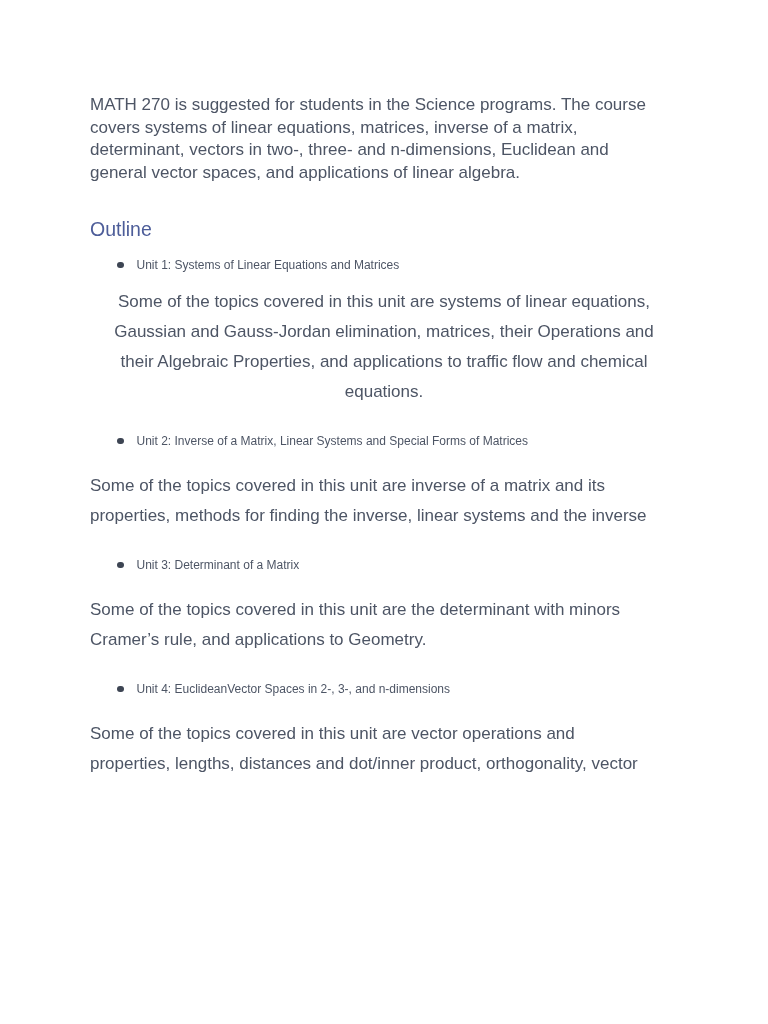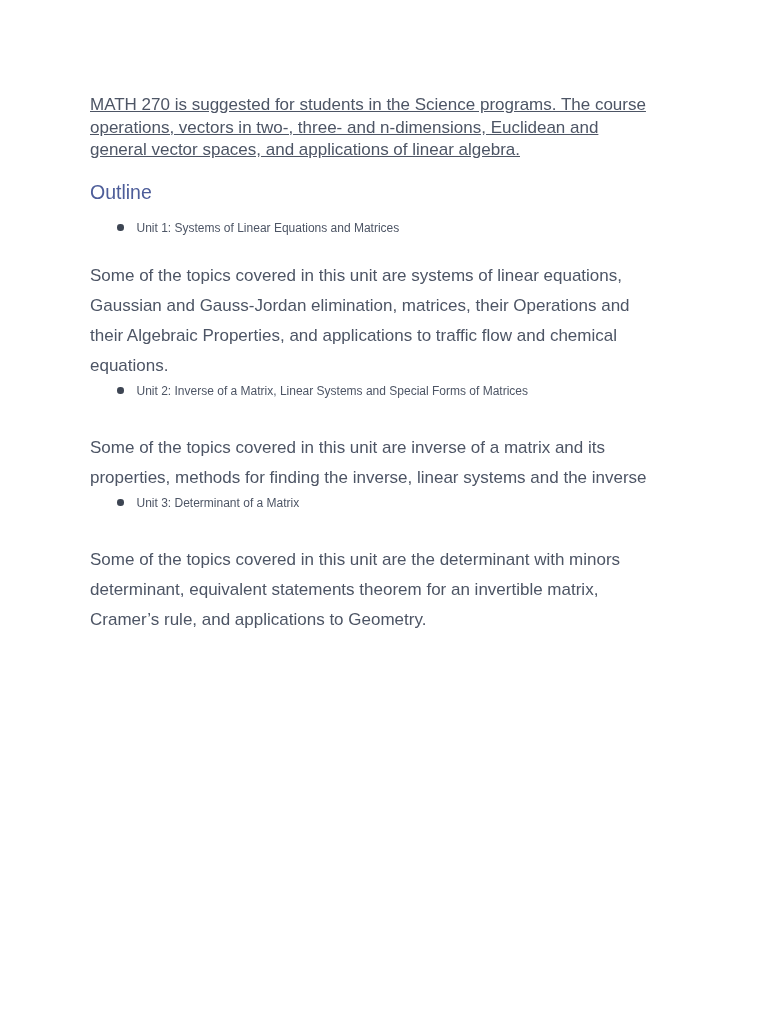--- a/index.html
+++ b/index.html
@@ -12,73 +12,73 @@
   }
   .page {
     width: 768px;
     height: 1024px;
     background: #ffffff;
     padding: 94px 90px 0 90px;
   }
   .intro {
     color: #4d5565;
     font-size: 17px;
-    text-decoration: underline;
   }
   .intro .line {
     display: block;
     line-height: 22.5px;
     white-space: nowrap;
   }
   .outline-heading {
-    margin-top: 18px;
+    margin-top: 33px;
     color: #4d5d99;
     font-size: 19.5px;
     font-weight: 400;
     line-height: 24px;
   }
   .unit-item {
     display: flex;
     align-items: center;
     padding-left: 27px;
     color: #4d5565;
     font-size: 12px;
     line-height: 20px;
     white-space: nowrap;
   }
   .unit-item.first { margin-top: 14px; }
-  .unit-item.later { }
+  .unit-item.later { margin-top: 24px; }
   .bullet-dot {
     width: 6.5px;
     height: 6.5px;
     border-radius: 50%;
     background: #3d4553;
     margin-right: 13px;
     flex: 0 0 auto;
   }
   .unit-desc {
     color: #4d5565;
     font-size: 17px;
   }
-  .unit-desc.first { margin-top: 23px; }
-  .unit-desc.later { margin-top: 32px; }
+  .unit-desc.first { margin-top: 12px; text-align: center; }
+  .unit-desc.later { margin-top: 20px; }
   .unit-desc .line {
     display: block;
     line-height: 30px;
     white-space: nowrap;
   }
 </style>
 </head>
 <body>
 
 <div class="page">
 
   <p class="intro">
     <span class="line">MATH 270 is suggested for students in the Science programs. The course</span>
-    <span class="line">operations, vectors in two-, three- and n-dimensions, Euclidean and</span>
+    <span class="line">covers systems of linear equations, matrices, inverse of a matrix,</span>
+    <span class="line">determinant, vectors in two-, three- and n-dimensions, Euclidean and</span>
     <span class="line">general vector spaces, and applications of linear algebra.</span>
   </p>
 
   <h2 class="outline-heading">Outline</h2>
 
   <div class="unit-item first">
     <span class="bullet-dot"></span>
     <span>Unit 1: Systems of Linear Equations and Matrices</span>
   </div>
 
@@ -99,19 +99,26 @@
     <span class="line">properties, methods for finding the inverse, linear systems and the inverse</span>
   </p>
 
   <div class="unit-item later">
     <span class="bullet-dot"></span>
     <span>Unit 3: Determinant of a Matrix</span>
   </div>
 
   <p class="unit-desc later">
     <span class="line">Some of the topics covered in this unit are the determinant with minors</span>
-    <span class="line">determinant, equivalent statements theorem for an invertible matrix,</span>
     <span class="line">Cramer’s rule, and applications to Geometry.</span>
   </p>
 
+  <div class="unit-item later">
+    <span class="bullet-dot"></span>
+    <span>Unit 4: EuclideanVector Spaces in 2-, 3-, and n-dimensions</span>
+  </div>
 
+  <p class="unit-desc later">
+    <span class="line">Some of the topics covered in this unit are vector operations and</span>
+    <span class="line">properties, lengths, distances and dot/inner product, orthogonality, vector</span>
+  </p>
 
 </div>
 
 </body></html>

